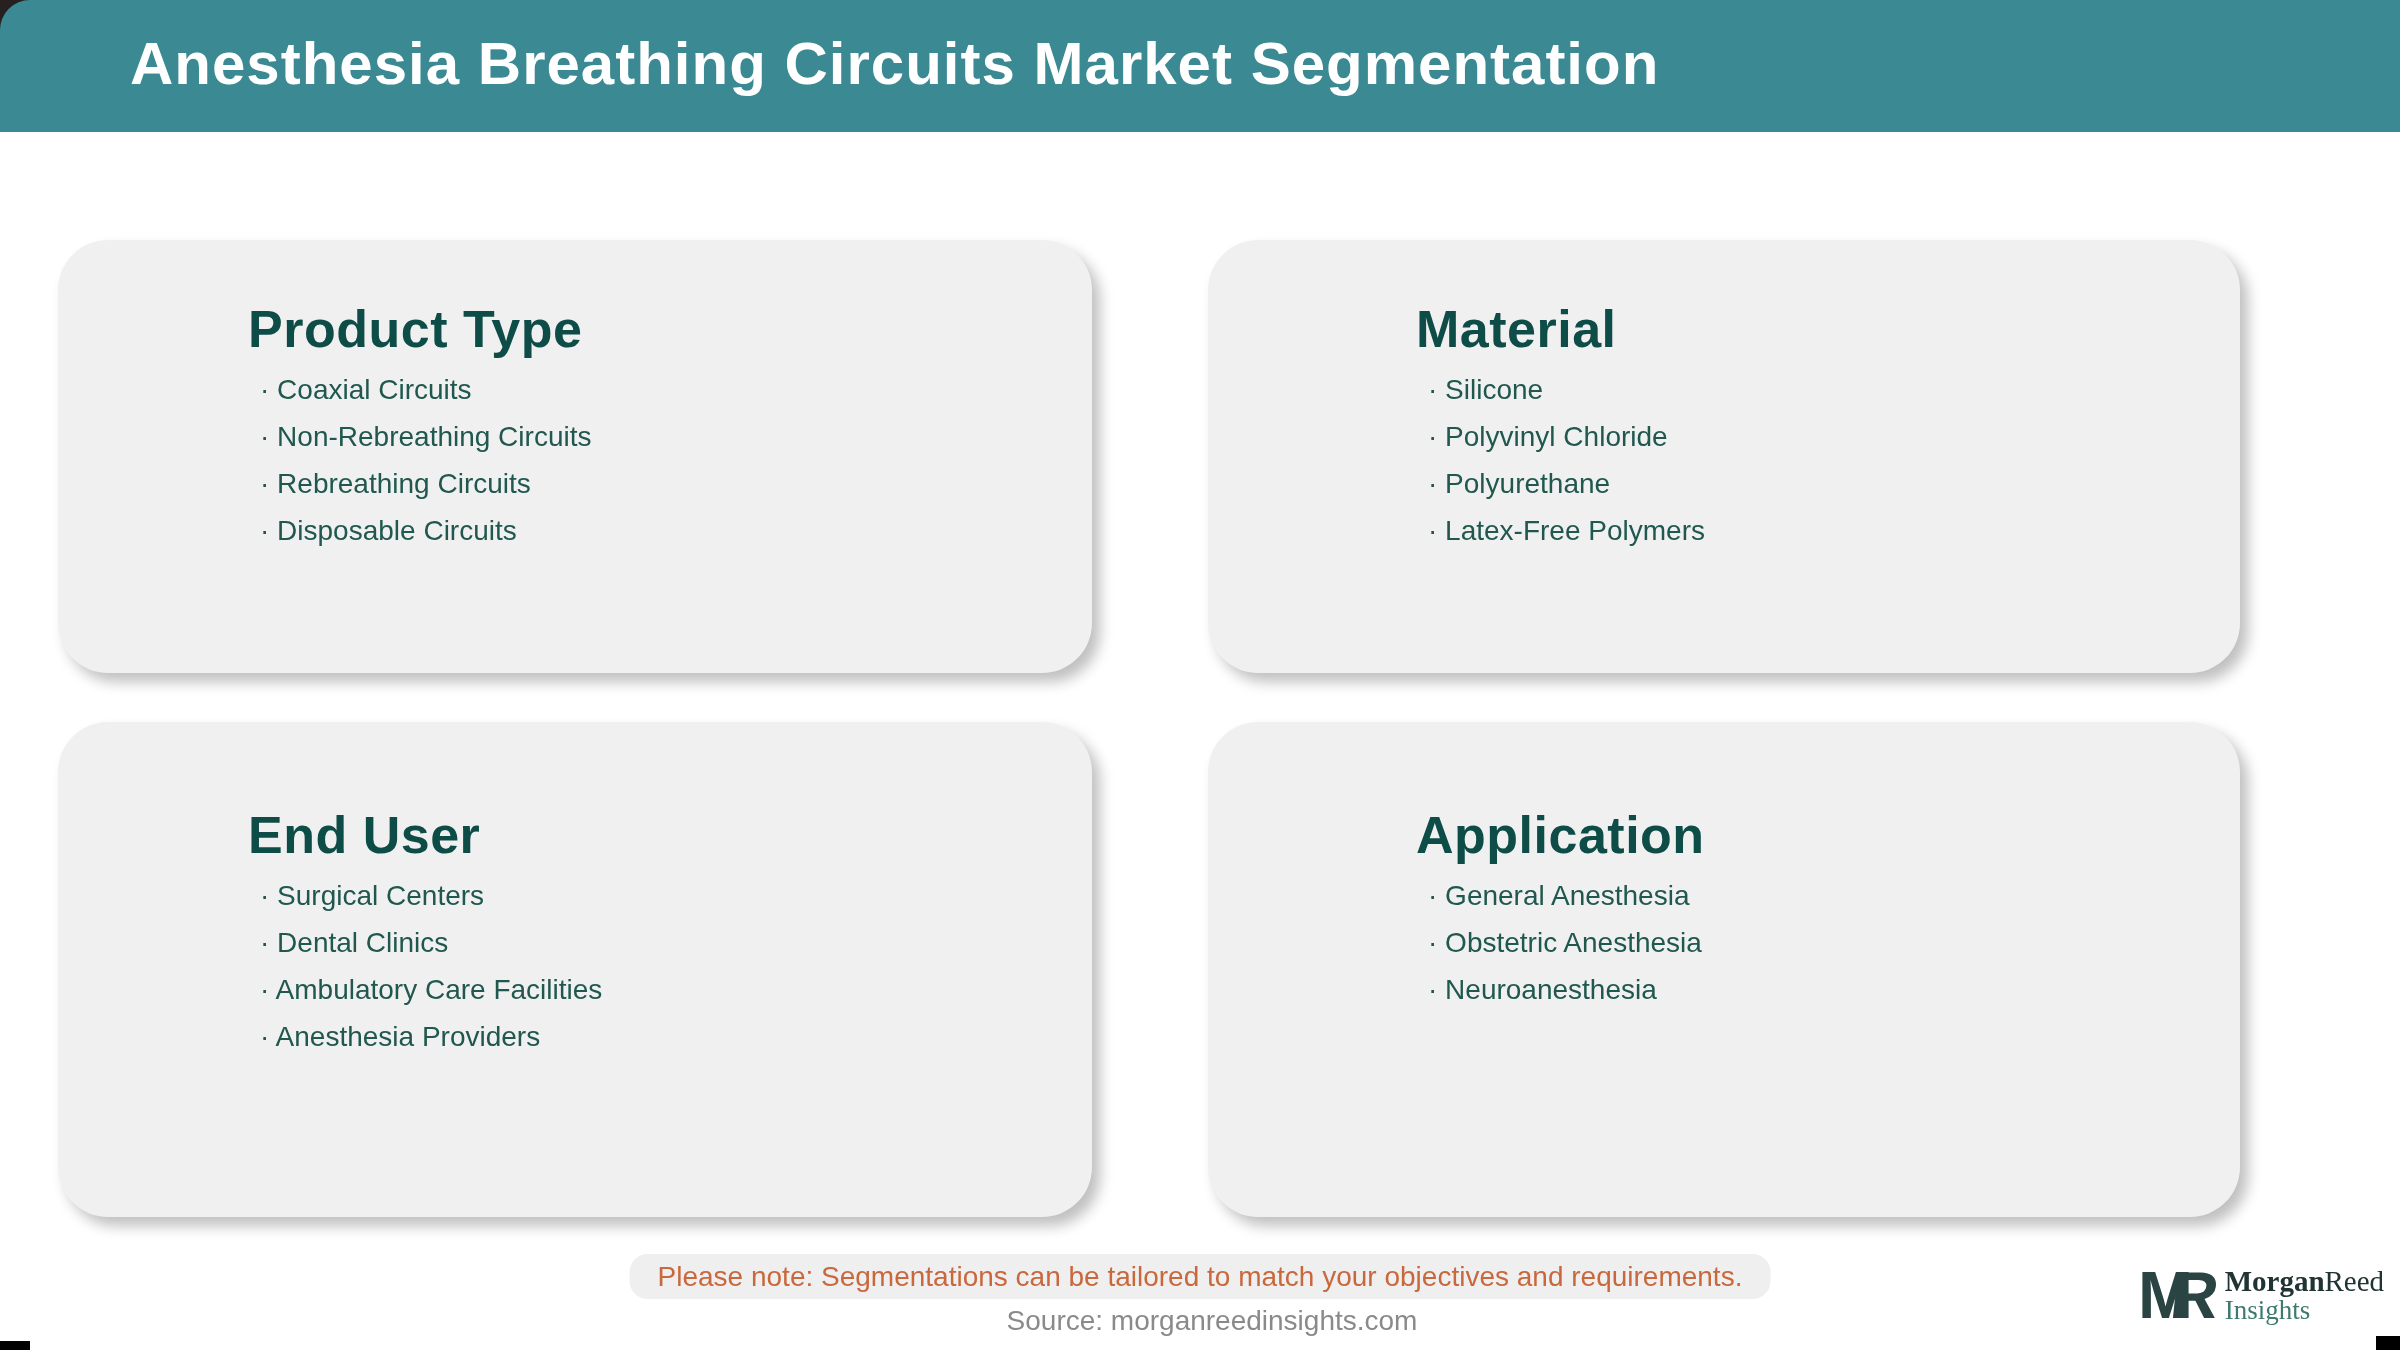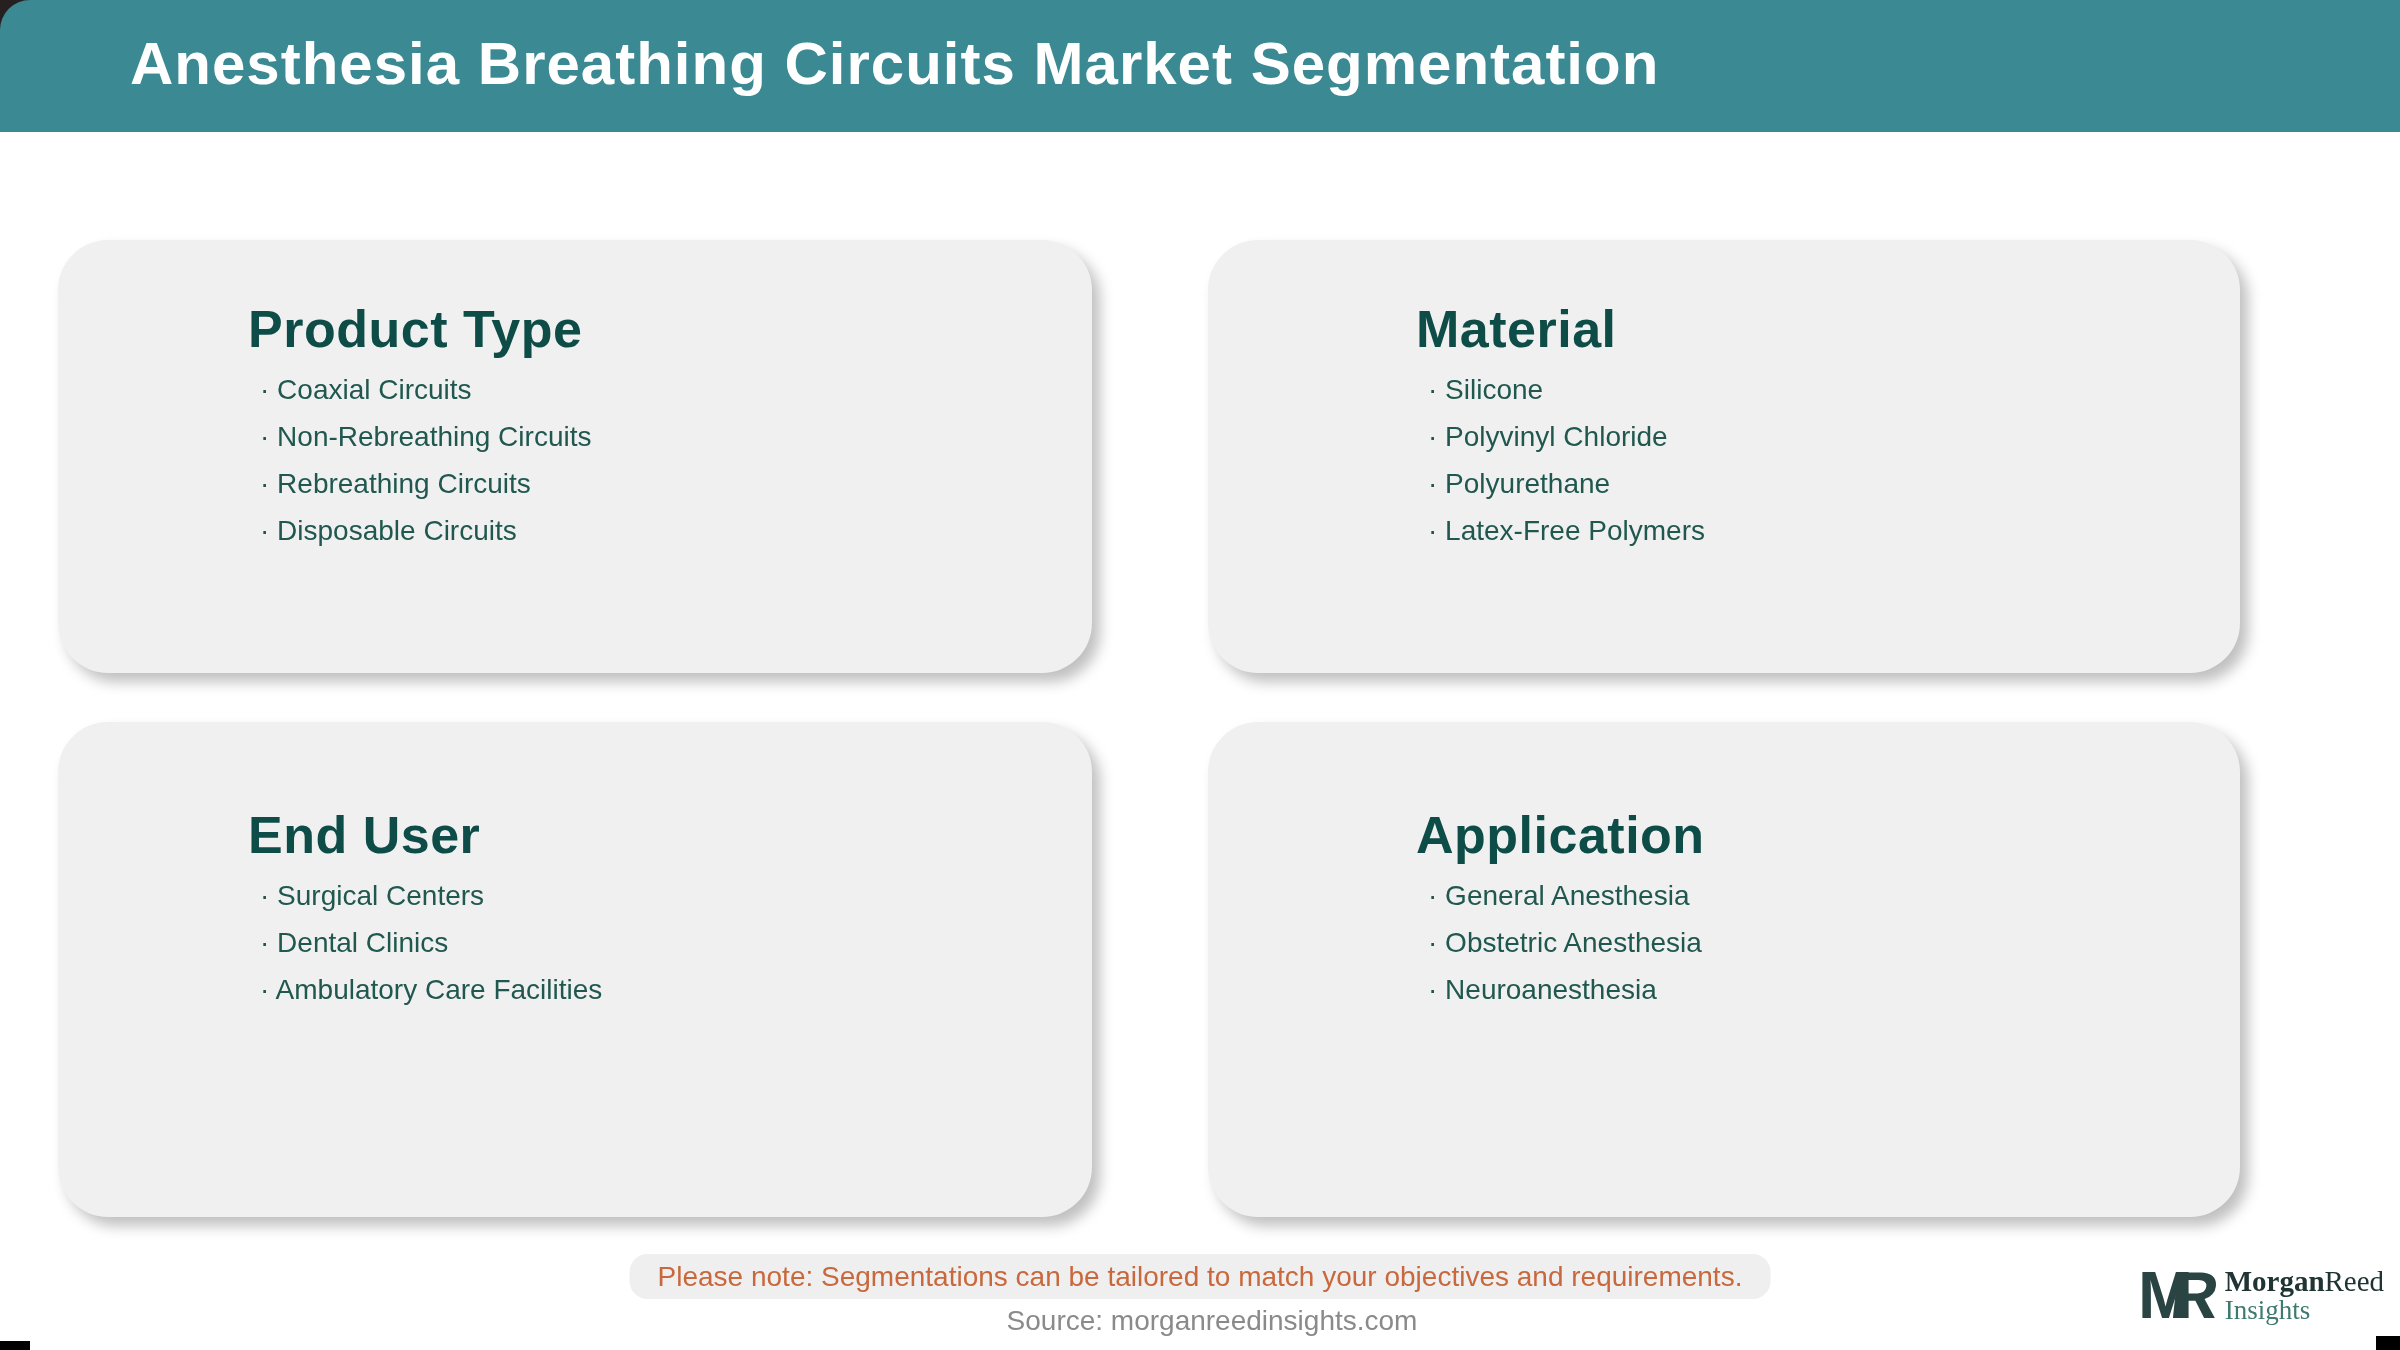--- a/index.html
+++ b/index.html
@@ -155,20 +155,21 @@
       <li>· Latex-Free Polymers</li>
     </ul>
 </section>
 
 <section class="card c3">
   <h2>End User</h2>
   <ul>
       <li>· Surgical Centers</li>
       <li>· Dental Clinics</li>
       <li>· Ambulatory Care Facilities</li>
+      <li>· Anesthesia Providers</li>
     </ul>
 </section>
 
 <section class="card c4">
   <h2>Application</h2>
   <ul>
       <li>· General Anesthesia</li>
       <li>· Obstetric Anesthesia</li>
       <li>· Neuroanesthesia</li>
     </ul>

